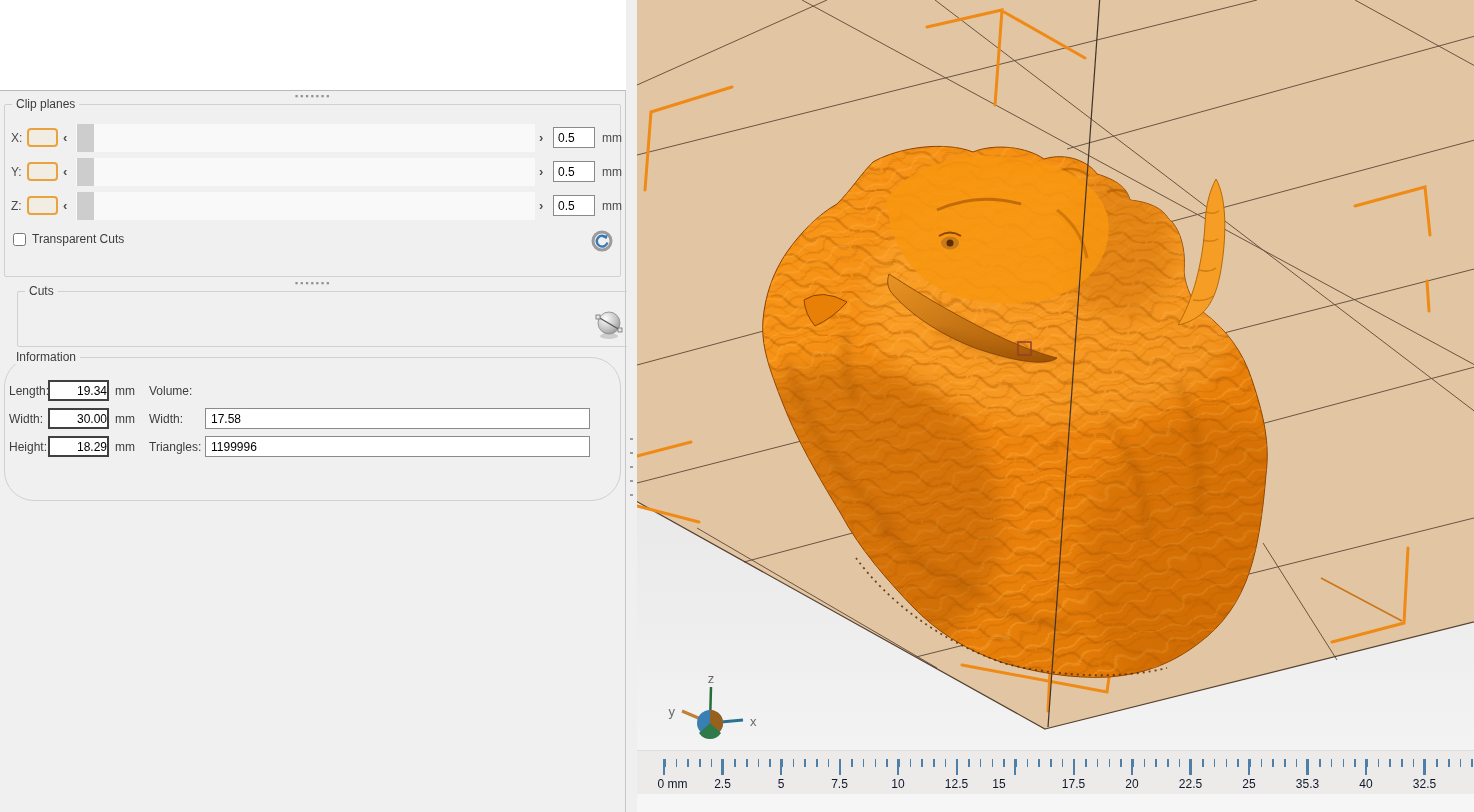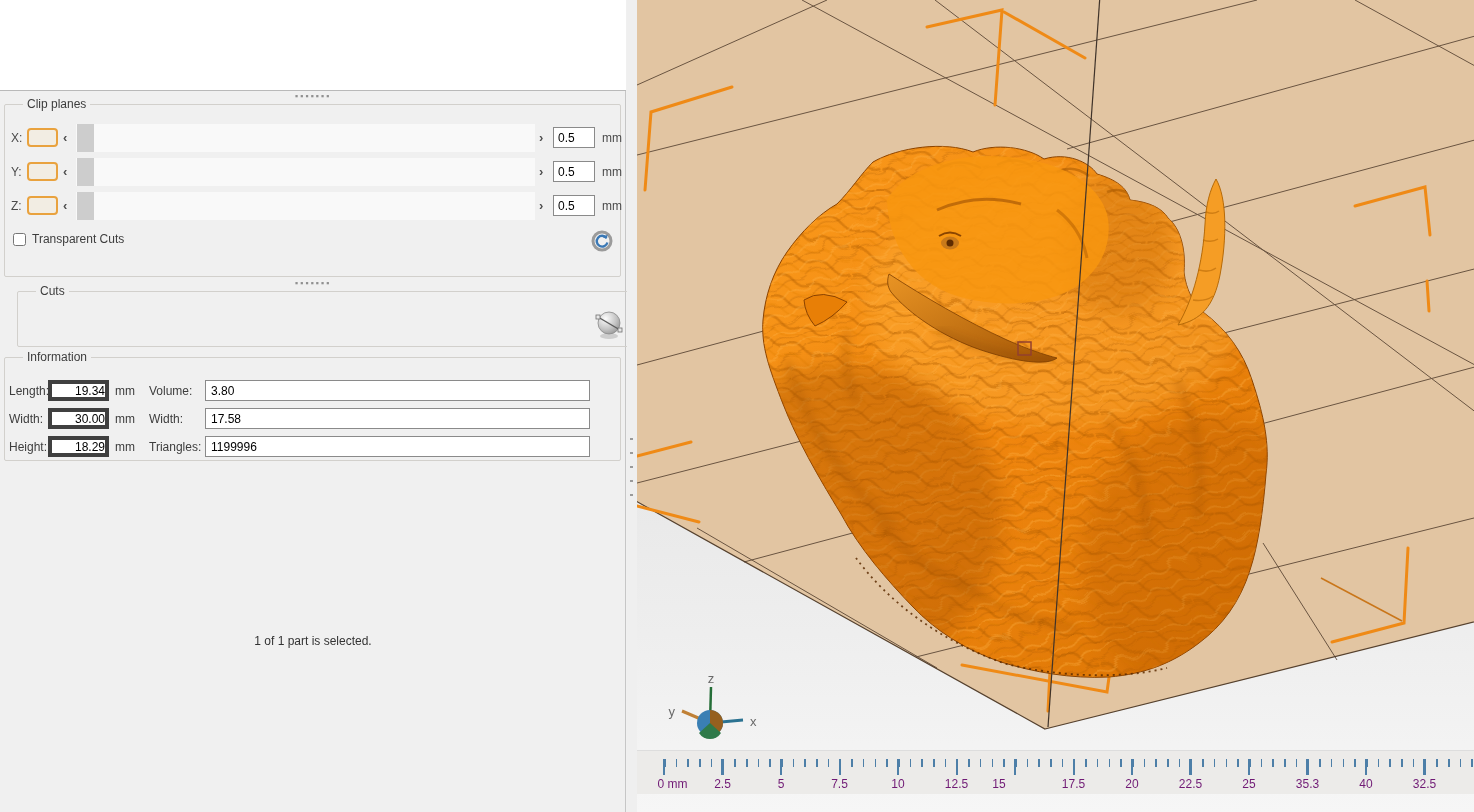--- a/index.html
+++ b/index.html
@@ -8,21 +8,21 @@
 
   
   #panel { position:absolute; left:0; top:0; width:626px; height:812px;
     background:#f0f0f0; border-right:1px solid #c6c6c6; }
   .white-box { position:absolute; left:0; top:0; width:626px; height:91px;
     background:#ffffff; border-bottom:1px solid #b9b9b9; }
   .h-split { position:absolute; left:0; width:626px; height:9px; text-align:center;
     color:#8f8f8f; font-size:9px; line-height:7px; letter-spacing:2px; }
   .groupbox { position:absolute; border:1px solid #d2d0cc; border-radius:2px; }
   .groupbox .legend { position:absolute; top:-8px; left:7px; background:#f0f0f0;
-    padding:0 4px; font-size:12px; color:#3d3d3d;margin-left:11px; }
+    padding:0 4px; font-size:12px; color:#3d3d3d; }
   .clip-row { position:absolute; left:0; width:612px; height:30px; }
   .clip-label { position:absolute; left:6px; top:8px; font-size:12px; color:#4a4a4a; }
   .clip-btn { position:absolute; left:22px; top:5px; width:31px; height:19px;
     border:2px solid #e9a23e; border-radius:4px; background:#f2ede3; cursor:pointer; }
   .arrow-glyph { position:absolute; top:7px; font-size:13px; font-weight:bold; color:#4f4f4f; }
   .clip-track { position:absolute; left:71px; top:1px; width:459px; height:28px;
     background:#f9f9f9; }
   .clip-thumb { position:absolute; left:1px; top:0; width:17px; height:28px; background:#cdcdcd; }
   .clip-input { position:absolute; left:548px; top:4px; width:42px; height:21px;
     border:1px solid #8a8a8a; background:#fff; font-size:12px; padding:0 4px;
@@ -32,21 +32,21 @@
   .cb-row input { position:absolute; left:0; top:1px; width:13px; height:13px; }
   .cb-row label { position:absolute; left:19px; top:0; font-size:12px; color:#3d3d3d; white-space:nowrap; }
   .reset-icon { position:absolute; right:6px; top:124px; width:24px; height:24px; cursor:pointer; }
   .dropdown { position:absolute; left:10px; top:22px; width:577px; height:23px;
     border:1px solid #919191; background:linear-gradient(#f5f5f5,#e9e9e9);
     font-size:12px; color:#1f1f1f; line-height:21px; padding-left:6px; cursor:pointer; }
   .dropdown svg { position:absolute; right:6px; top:7px; }
   .cut-sphere { position:absolute; left:594px; top:309px; width:30px; height:32px; cursor:pointer; }
   .info-row { position:absolute; left:0; width:612px; height:22px; }
   .info-l1 { position:absolute; left:4px; top:4px; font-size:12px; color:#3d3d3d; }
-  .info-v1 { position:absolute; left:43px; top:0; width:61px; height:21px; border:4px solid #404040;
+  .info-v1 { position:absolute; left:43px; top:0; width:61px; height:21px; border:2px solid #404040;
     background:#fff; font-size:12px; text-align:right; padding:0 0; font-family:inherit; }
   .info-u1 { position:absolute; left:110px; top:4px; font-size:12px; color:#3d3d3d; }
   .info-l2 { position:absolute; left:144px; top:4px; font-size:12px; color:#3d3d3d; }
   .info-v2 { position:absolute; left:200px; top:0; width:385px; height:21px; border:1px solid #8a8a8a;
     background:#fff; font-size:12px; text-align:left; padding:0 5px; font-family:inherit; }
   .info-u2 { position:absolute; left:590px; top:4px; font-size:12px; color:#6d28d9;margin-left:39px; }
   #status-text { position:absolute; left:0; top:634px; width:626px; text-align:center;
     font-size:12px; color:#333; }
   #v-splitter { position:absolute; left:627px; top:0; width:10px; height:812px; background:#efefef; }
   #v-splitter .dots { position:absolute; left:3px; top:438px; width:3px; height:60px;
@@ -58,21 +58,21 @@
   #scene { position:absolute; left:0; top:0; }
 
   
   #ruler { position:absolute; left:0; top:750px; width:837px; height:44px;
     background:#ecebe9; border-top:1px solid #ddd; }
   #ruler .minor { position:absolute; left:27px; top:8px; width:810px; height:8px;
     background:repeating-linear-gradient(90deg,#4d7fa8 0 1.6px, transparent 1.6px 11.7px); }
   #ruler .major { position:absolute; left:26px; top:8px; width:810px; height:16px;
     background:repeating-linear-gradient(90deg,#4d7fa8 0 2px, transparent 2px 58.5px); }
   .rlabel { position:absolute; top:26px; transform:translateX(-50%); font-size:12px;
-    color:#701a75; white-space:nowrap; }
+    color:#0f172a; white-space:nowrap; }
   .rlabel.first { transform:translateX(-22%); }
 </style>
 </head>
 <body>
 
 <div id="panel">
   <div class="white-box"></div>
   <div class="h-split" style="top:93px">▪▪▪▪▪▪▪</div>
 
   <div class="groupbox" style="left:4px; top:104px; width:617px; height:173px;">
@@ -139,49 +139,47 @@
           <stop offset="1" stop-color="#848484"></stop>
       </radialGradient>
     </defs>
     <ellipse cx="15" cy="27" rx="9" ry="3" fill="#bdbdbd" opacity="0.7"></ellipse>
     <circle cx="15" cy="14" r="11" fill="url(#sphg)" stroke="#8a8a8a" stroke-width="0.8"></circle>
     <line x1="4" y1="8" x2="26" y2="21" stroke="#5c5c5c" stroke-width="1.4"></line>
     <rect x="2" y="6" width="4" height="4" fill="#e8e8e8" stroke="#6f6f6f" stroke-width="0.8"></rect>
     <rect x="24" y="19" width="4" height="4" fill="#e8e8e8" stroke="#6f6f6f" stroke-width="0.8"></rect>
   </svg>
 
-  <div class="groupbox" style="left:4px; top:357px; width:617px; height:104px;">
+  <div class="groupbox" style="left:4px; top:357px; width:617px; height:144px;border-radius:30px;">
     <span class="legend">Information</span>
 
     <div class="info-row" style="top:22px">
       <span class="info-l1">Length:</span>
       <input class="info-v1" value="19.34" style="">
       <span class="info-u1">mm</span>
       <span class="info-l2">Volume:</span>
-      <input class="info-v2" value="3.80" style="">
       <span class="info-u2">cm³</span>
     </div>
     <div class="info-row" style="top:50px">
       <span class="info-l1">Width:</span>
       <input class="info-v1" value="30.00" style="">
       <span class="info-u1">mm</span>
       <span class="info-l2">Width:</span>
       <input class="info-v2" value="17.58" style="">
       <span class="info-u2">cm²</span>
     </div>
     <div class="info-row" style="top:78px">
       <span class="info-l1">Height:</span>
       <input class="info-v1" value="18.29" style="">
       <span class="info-u1">mm</span>
       <span class="info-l2">Triangles:</span>
       <input class="info-v2" value="1199996" style="">
     </div>
   </div>
 
-  <div id="status-text">1 of 1 part is selected.</div>
 </div>
 
 <div id="v-splitter">
     <div class="dots"></div>
   </div>
 
 <div id="viewport">
   <svg id="scene" width="837" height="812" viewBox="0 0 837 812">
     <defs>
       <linearGradient id="bodyGrad" x1="0" y1="0" x2="1" y2="1">

